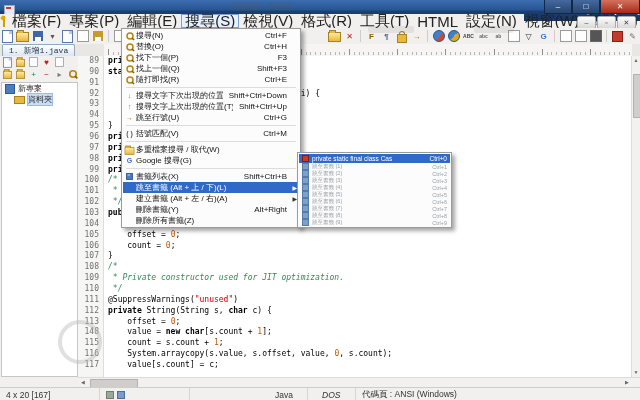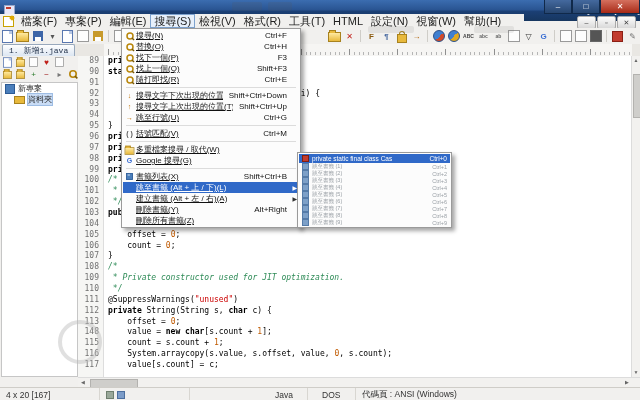--- a/index.html
+++ b/index.html
@@ -11,21 +11,21 @@
     color:#fff;font-size:9px;display:flex;align-items:center;justify-content:space-between;}
   #title-icon{width:9px;height:9px;margin:0 5px 0 4px;background:#e8e8f8;border:1px solid #9aa7c8;position:relative;}
   #title-icon::after{content:"";position:absolute;left:1px;top:1px;width:5px;height:2px;background:#c23b2e;}
   #win-buttons{position:absolute;right:0;top:0;display:flex;}
   .winbtn{width:26px;height:13px;display:flex;align-items:center;justify-content:center;
     color:#fff;font-size:8px;border:1px solid #10294a;border-top:none;
     background:linear-gradient(#44699e,#26456f);}
   .winbtn.close{width:38px;background:linear-gradient(#d4705e,#a82a17);}
   
   #menubar{position:absolute;left:0;top:14px;width:524px;height:14px;background:#f1f0ee;
-    border-bottom:1px solid #e0ded9;display:flex;align-items:stretch;font-size:11px;color:#222;}
+    border-bottom:1px solid #e0ded9;display:flex;align-items:stretch;font-size:15px;color:#222;}
   #menubar-edit-icon{width:9px;height:9px;margin:2px 3px 0 3px;background:#fff;border:1px solid #c8a200;position:relative;}
   #menubar-edit-icon::after{content:"";position:absolute;right:-1px;top:-1px;width:4px;height:4px;background:#e0a800;transform:rotate(45deg);}
   .mitem{padding:1px 4px;display:flex;align-items:center;white-space:nowrap;}
   .mitem.active{background:#e7f0fb;border:1px solid #7da2ce;padding:0 3px;}
   #mdi-buttons{position:absolute;right:4px;top:16px;display:flex;gap:1px;}
   .mdibtn{width:17px;height:11px;font-size:7px;color:#444;display:flex;align-items:center;justify-content:center;
     background:linear-gradient(#fdfdfd,#d9d9d9);border:1px solid #a9a9a9;border-radius:2px;}
   
   #toolbar{position:absolute;left:0;top:28px;width:640px;height:16px;background:#f1f0ee;
     border-bottom:1px solid #e2e0db;display:flex;align-items:center;}
@@ -92,30 +92,30 @@
   #hthumb{position:absolute;left:12px;top:1px;width:46px;height:7px;background:#cfcecb;border:1px solid #b3b2af;}
   .harrow{position:absolute;top:0;width:10px;height:9px;font-size:5px;color:#666;text-align:center;line-height:9px;}
   #corner-left{position:absolute;left:0;top:377px;width:78px;height:10px;background:#f1f0ee;}
   
   #statusbar{position:absolute;left:0;top:387px;width:640px;height:13px;background:#f1f0ee;border-top:1px solid #cfcdc8;
     display:flex;font-size:8.5px;color:#333;align-items:center;}
   .seg{height:100%;display:flex;align-items:center;border-right:1px solid #d8d6d1;padding:0 6px;box-sizing:border-box;}
   #seg-pos{width:100px;}
   #seg-flags{width:90px;gap:3px;}
   #seg-syntax{width:118px;justify-content:flex-end;padding-right:14px;}
-  #seg-dos{width:48px;padding-left:14px;}
+  #seg-dos{width:48px;padding-left:14px;font-style:italic;}
   #seg-enc{flex:1;border-right:none;}
   .flag-ico{width:6px;height:6px;background:#9aa89a;border:1px solid #6f7f6f;}
   .flag-ico.b{background:#7c9cc8;border-color:#4d6f9e;}
   
   #search-menu{position:absolute;left:121px;top:28px;width:176px;background:#fcfcfc;border:1px solid #9a9a9a;
     box-shadow:3px 3px 4px rgba(0,0,0,0.35);padding:1px;z-index:50;}
   .menu-item{height:11px;display:flex;align-items:center;font-size:8px;color:#111;position:relative;padding-right:12px;}
   .menu-item .mi-icon{width:13px;display:flex;justify-content:center;align-items:center;flex:none;}
-  .menu-item .mi-label{white-space:nowrap;overflow:hidden;text-decoration:underline;}
+  .menu-item .mi-label{white-space:nowrap;overflow:hidden;}
   .menu-item .mi-short{margin-left:auto;white-space:nowrap;padding-left:6px;}
   .menu-item .mi-arrow{position:absolute;right:2px;font-size:6px;color:#333;}
   .menu-item.active{background:#3069c8;color:#fff;}
   .menu-item.active .mi-arrow{color:#fff;}
   .menu-sep{height:1px;background:#dcdcdc;margin:2px 3px;}
   .gly{font-weight:bold;font-size:8px;}
   
   #bm-submenu{position:absolute;left:297px;top:152px;width:151px;background:#fcfcfc;border:1px solid #9a9a9a;
     box-shadow:3px 3px 4px rgba(0,0,0,0.35);padding:1px;z-index:60;}
   .bm-item{height:7px;display:flex;align-items:center;font-size:5.5px;color:#9aa0a6;padding:0 3px;white-space:nowrap;}

